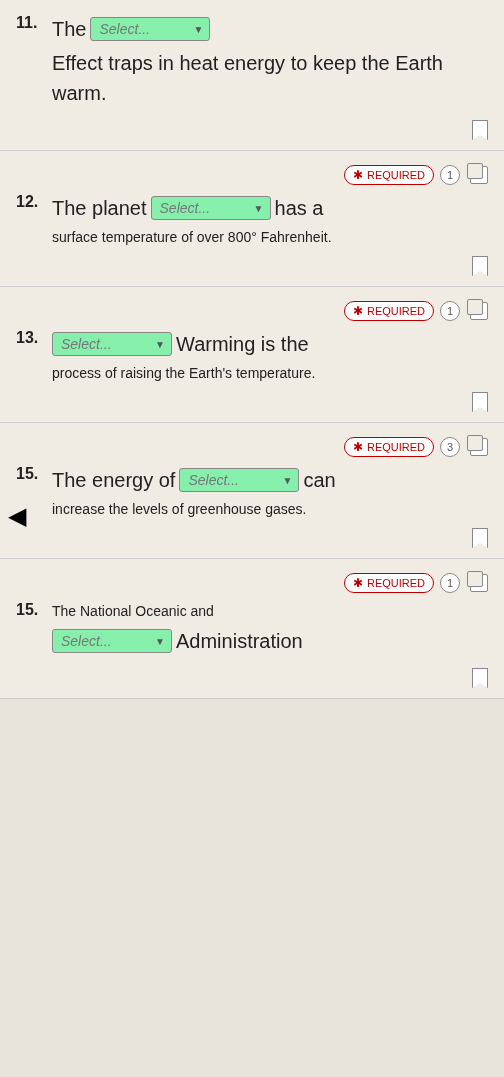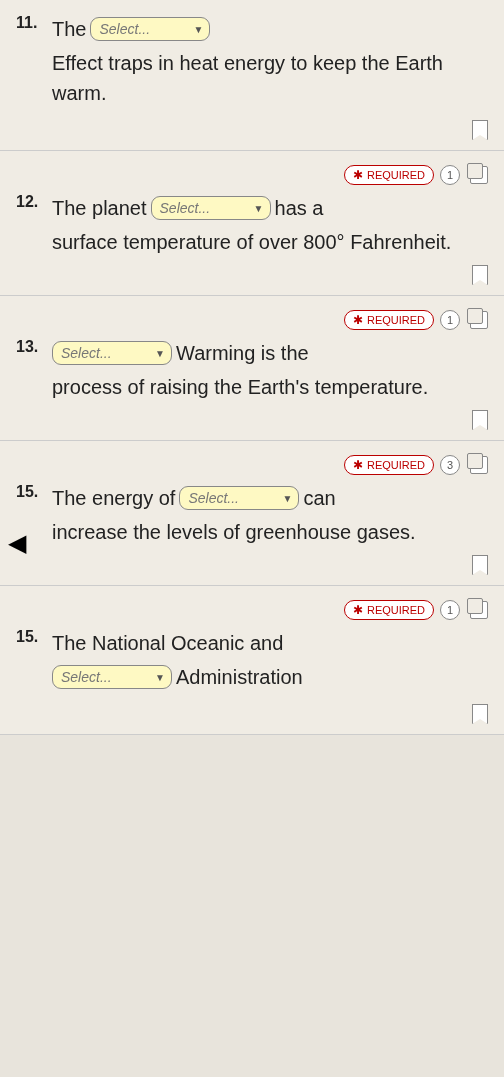--- a/index.html
+++ b/index.html
@@ -125,30 +125,30 @@
       display: flex;
       align-items: flex-start;
       gap: 4px;
     }
 
     .q-content {
       flex: 1;
     }
 
     .q-multiline {
-      font-size: 20px;
+      font-size: 14px;
       line-height: 1.5;
     }
 
     .select-dropdown {
       display: inline-flex;
       align-items: center;
       border: 1.5px solid #888;
-      border-radius: 9px;
-      background: #fef9c3;
+      border-radius: 3px;
+      background: #86efac;
       padding: 3px 6px 3px 8px;
       font-size: 14px;
       color: #555;
       min-width: 120px;
       cursor: pointer;
       gap: 4px;
     }
 
     .select-dropdown .select-text {
       flex: 1;

